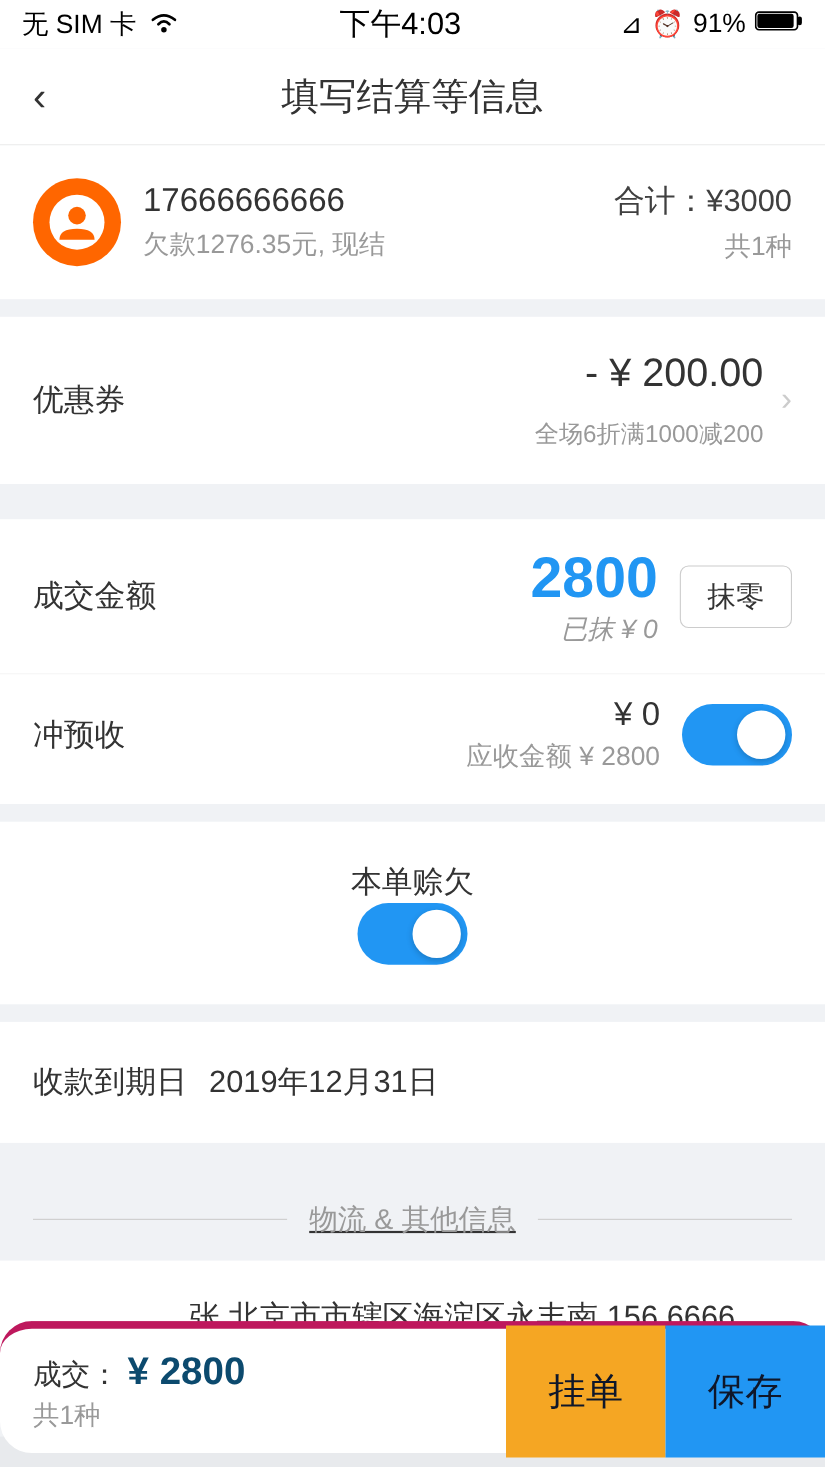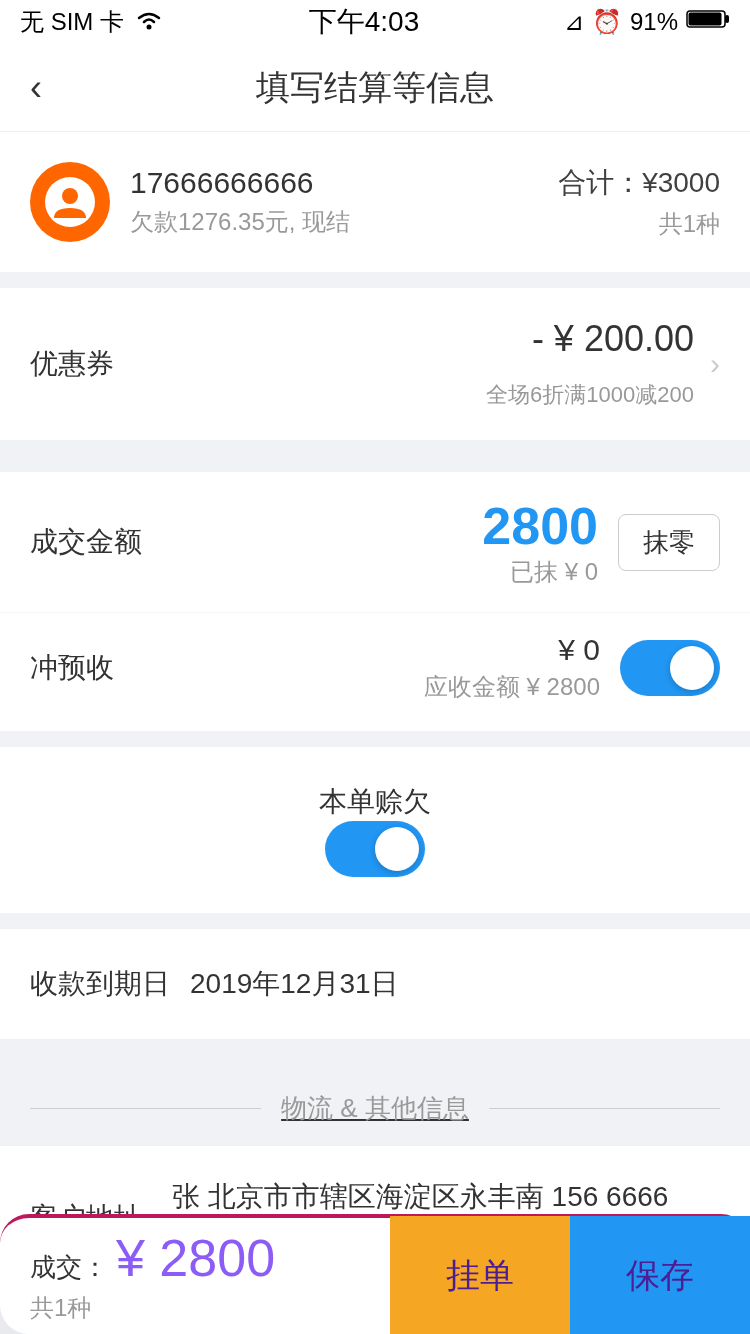--- a/index.html
+++ b/index.html
@@ -135,21 +135,21 @@
     .amount-number { font-size: 52px; font-weight: 600; color: #2196F3; }
     .round-btn {
       border: 1px solid #ccc;
       border-radius: 8px;
       padding: 10px 24px;
       font-size: 26px;
       color: #333;
       background: #fff;
       cursor: pointer;
     }
-    .amount-sub { font-size: 24px; color: #999; text-align: right; }
+    .amount-sub { font-size: 24px; color: #999; text-align: right; font-style: italic; }
 
     
     .prepay-row {
       display: flex;
       align-items: center;
       justify-content: space-between;
       padding: 20px 30px 28px;
       border-top: 1px solid #f5f5f5;
     }
     .prepay-left { font-size: 28px; color: #333; }
@@ -235,45 +235,45 @@
       justify-content: space-between;
       padding: 30px;
     }
     .address-label { font-size: 28px; color: #333; flex-shrink: 0; margin-right: 30px; }
     .address-value { font-size: 28px; color: #333; flex: 1; line-height: 1.5; }
     .chevron-icon { color: #ccc; font-size: 28px; flex-shrink: 0; }
 
     
     .bottom-bar {
       position: fixed;
-      bottom: 0;
+      bottom: 13px;
       left: 0;
       width: 750px;
       height: 120px;
       background: #fff;
       display: flex;
       align-items: center;
-      border-top: 4px solid #be185d;
+      border-top: 7px solid #be185d;
       border-radius: 29px;
     }
     .bottom-summary {
       flex: 1;
       padding: 0 30px;
     }
     .bottom-deal { font-size: 26px; color: #333; }
-    .bottom-amount { font-size: 52px; font-weight: 400; color: #8b5cf6; }
+    .bottom-amount { font-size: 35px; font-weight: 700; color: #0c4a6e; }
     .bottom-count { font-size: 24px; color: #999; margin-top: 4px; }
     .bottom-btn {
       height: 120px;
-      width: 180px;
+      width: 145px;
       display: flex;
       align-items: center;
       justify-content: center;
       font-size: 34px;
-      color: #4c1d95;
+      color: #0f172a;
       cursor: pointer;
       font-weight: 500;
     }
     .btn-pending { background: #F5A623; }
     .btn-save { background: #2196F3; }
 
     
     .gray-area {
       height: 200px;
       background: #e8eaed;

